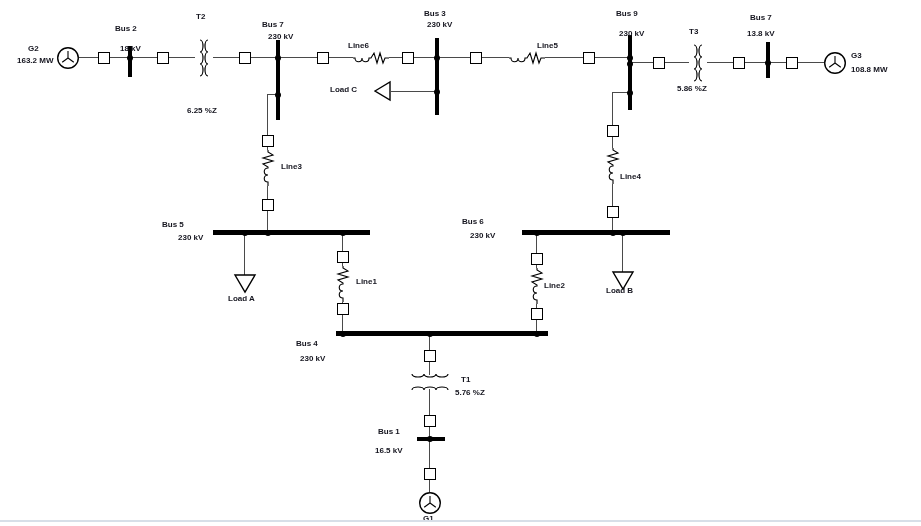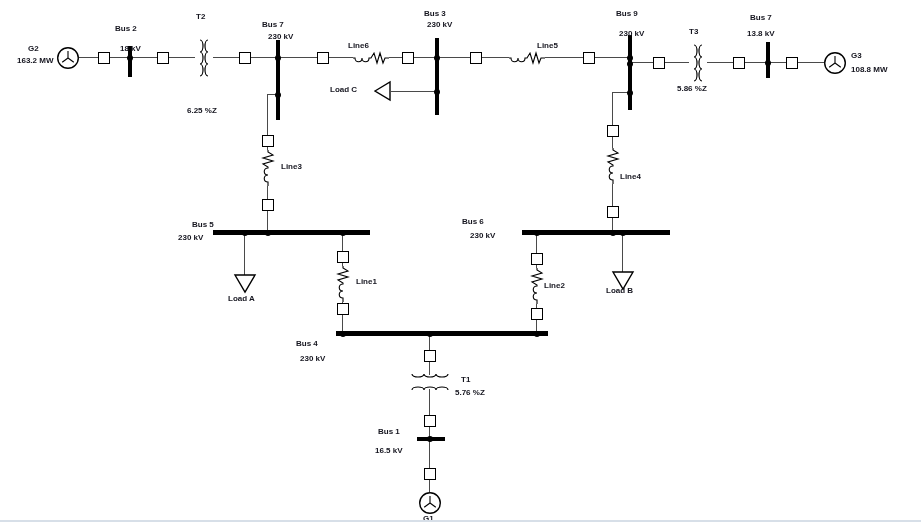--- a/index.html
+++ b/index.html
@@ -166,21 +166,21 @@
   <div class="lbl" style="left:616px;top:9px;">Bus 9</div>
   <div class="lbl" style="left:619px;top:29px;">230 kV</div>
   <div class="lbl" style="left:689px;top:27px;">T3</div>
   <div class="lbl" style="left:677px;top:84px;">5.86 %Z</div>
   <div class="lbl" style="left:750px;top:13px;">Bus 7</div>
   <div class="lbl" style="left:747px;top:29px;">13.8 kV</div>
   <div class="lbl" style="left:851px;top:51px;">G3</div>
   <div class="lbl" style="left:851px;top:65px;">108.8 MW</div>
   <div class="lbl" style="left:281px;top:162px;">Line3</div>
   <div class="lbl" style="left:620px;top:172px;">Line4</div>
-  <div class="lbl" style="left:184px;top:220px;padding-left:8px;">Bus 5</div>
+  <div class="lbl" style="left:154px;top:220px;padding-left:8px;">Bus 5</div>
   <div class="lbl" style="left:178px;top:233px;">230 kV</div>
   <div class="lbl" style="left:462px;top:217px;">Bus 6</div>
   <div class="lbl" style="left:470px;top:231px;">230 kV</div>
   <div class="lbl" style="left:228px;top:294px;">Load A</div>
   <div class="lbl" style="left:356px;top:277px;">Line1</div>
   <div class="lbl" style="left:544px;top:281px;">Line2</div>
   <div class="lbl" style="left:606px;top:286px;">Load B</div>
   <div class="lbl" style="left:296px;top:339px;">Bus 4</div>
   <div class="lbl" style="left:300px;top:354px;">230 kV</div>
   <div class="lbl" style="left:461px;top:375px;">T1</div>

